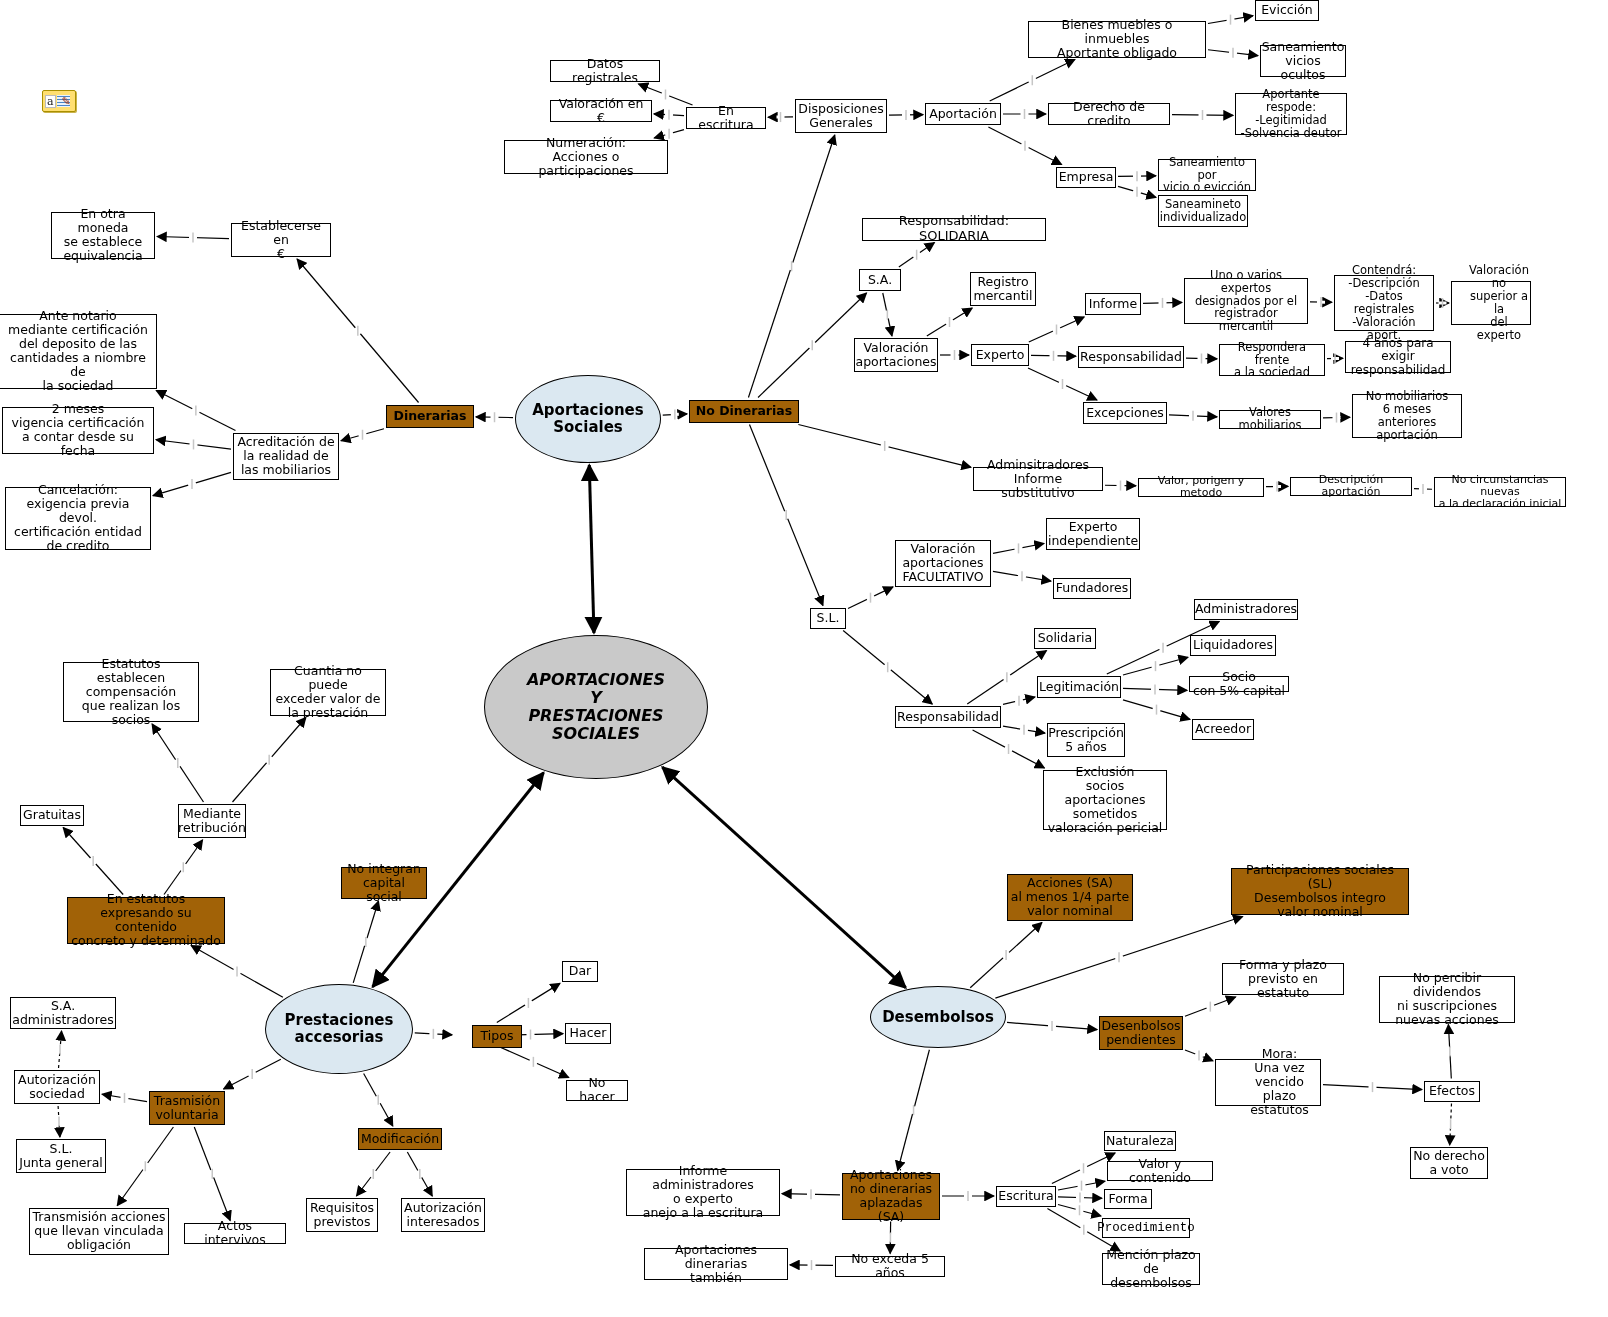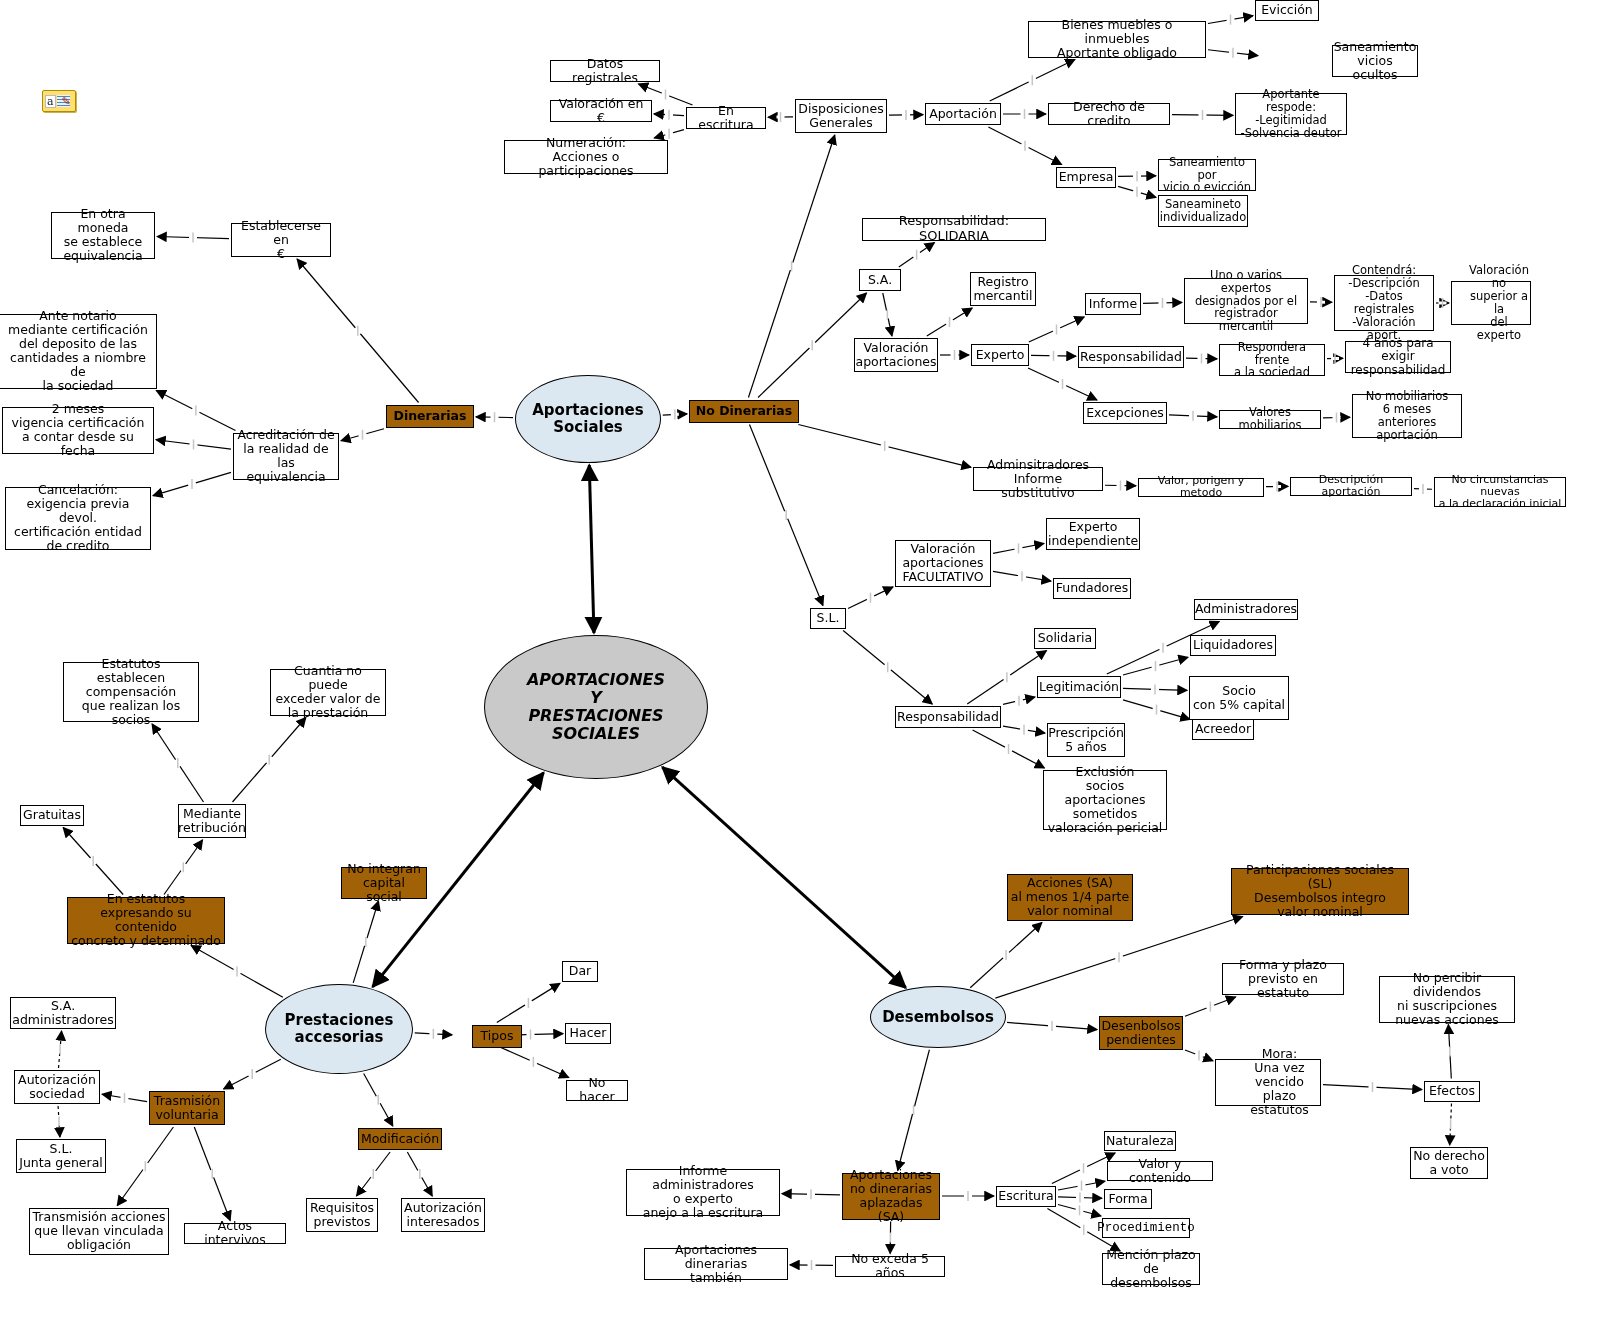--- a/index.html
+++ b/index.html
@@ -316,21 +316,21 @@
         <line x1="1047.4041095890411" y1="1208.5" x2="1120.1780821917807" y2="1251" stroke="#000000" stroke-width="1.2" marker-end="url(#arr)"></line>
         <line x1="1080.3369829436579" y1="1227.7327980390962" x2="1087.2452088371638" y2="1231.7672019609038" stroke="#ffffff" stroke-width="3"></line>
         <line x1="1083.7910958904108" y1="1224.75" x2="1083.7910958904108" y2="1234.75" stroke="#c6c6c6" stroke-width="1.5"></line>
       </g>
   </svg>
 
   <div id="nodes">
       <div class="node" style="left: 1255px; top: -0.5px; width: 64px; height: 21px;">Evicción</div>
       <div class="node" style="left: 1028px; top: 20.5px; width: 178px; height: 37px;">Bienes muebles o inmuebles
 Aportante obligado</div>
-      <div class="node" style="left: 1332px; top: 45px; width: 86px; height: 32px;">Saneamiento
+      <div class="node" style="left: 1260px; top: 45px; width: 86px; height: 32px;">Saneamiento
 vicios ocultos</div>
       <div class="node" style="left: 550px; top: 60px; width: 110px; height: 22px;">Datos registrales</div>
       <div class="node" style="left: 550px; top: 100px; width: 102px; height: 22px;">Valoración en €</div>
       <div class="node" style="left: 686px; top: 107px; width: 80px; height: 22px;">En escritura</div>
       <div class="node" style="left: 795px; top: 99px; width: 92px; height: 34px;">Disposiciones
 Generales</div>
       <div class="node" style="left: 925px; top: 103px; width: 76px; height: 22px;">Aportación</div>
       <div class="node" style="left: 1048px; top: 103px; width: 122px; height: 22px;">Derecho de credito</div>
       <div class="node" style="left: 1235px; top: 93px; width: 112px; height: 42px; font-size: 11.5px;">Aportante respode:
 -Legitimidad
@@ -383,42 +383,42 @@
       <div class="node" style="left: 2px; top: 406.5px; width: 152px; height: 47px;">2 meses
 vigencia certificación
 a contar desde su fecha</div>
       <div class="node" style="left: 5px; top: 486.5px; width: 146px; height: 63px;">Cancelación:
 exigencia previa devol.
 certificación entidad
 de credito</div>
       <div class="node gray bold" style="left: 386px; top: 404.5px; width: 88px; height: 23px;">Dinerarias</div>
       <div class="node" style="left: 233px; top: 432.5px; width: 106px; height: 47px;">Acreditación de
 la realidad de
-las equivalencia</div>
+las mobiliarios</div>
       <div class="node ellipse bold" style="left: 515px; top: 375px; width: 146px; height: 88px; font-size: 15px;">Aportaciones
 Sociales</div>
       <div class="node gray bold" style="left: 689px; top: 399.5px; width: 110px; height: 23px;">No Dinerarias</div>
       <div class="node" style="left: 973px; top: 467px; width: 130px; height: 24px;">Adminsitradores
 Informe substitutivo</div>
       <div class="node" style="left: 1138px; top: 477.5px; width: 126px; height: 19px; font-size: 11px;">Valor, porigen y metodo</div>
       <div class="node" style="left: 1290px; top: 476.5px; width: 122px; height: 19px; font-size: 11px;">Descripción aportación</div>
       <div class="node" style="left: 1434px; top: 477px; width: 132px; height: 30px; font-size: 11px;">No circunstancias nuevas
 a la declaración inicial</div>
       <div class="node" style="left: 895px; top: 539.5px; width: 96px; height: 47px;">Valoración
 aportaciones
 FACULTATIVO</div>
       <div class="node" style="left: 1046px; top: 518px; width: 94px; height: 32px;">Experto
 independiente</div>
       <div class="node" style="left: 1053px; top: 577.5px; width: 78px; height: 21px;">Fundadores</div>
       <div class="node" style="left: 810px; top: 607.5px; width: 36px; height: 21px;">S.L.</div>
       <div class="node" style="left: 1194px; top: 598.5px; width: 104px; height: 21px;">Administradores</div>
       <div class="node" style="left: 1034px; top: 627.5px; width: 62px; height: 21px;">Solidaria</div>
       <div class="node" style="left: 1190px; top: 634.5px; width: 86px; height: 21px;">Liquidadores</div>
       <div class="node" style="left: 1037px; top: 676px; width: 84px; height: 22px;">Legitimación</div>
-      <div class="node" style="left: 1189px; top: 676px; width: 100px; height: 44px;">Socio
+      <div class="node" style="left: 1189px; top: 676px; width: 100px; height: 16px;">Socio
 con 5% capital</div>
       <div class="node" style="left: 895px; top: 706px; width: 106px; height: 22px;">Responsabilidad</div>
       <div class="node" style="left: 1192px; top: 718.5px; width: 62px; height: 21px;">Acreedor</div>
       <div class="node" style="left: 1047px; top: 723px; width: 78px; height: 34px;">Prescripción
 5 años</div>
       <div class="node" style="left: 1043px; top: 770px; width: 124px; height: 60px;">Exclusión
 socios aportaciones
 sometidos
 valoración pericial</div>
       <div class="node ellipse gray bold italic" style="left: 484px; top: 635px; width: 224px; height: 144px; font-size: 16px;">APORTACIONES

